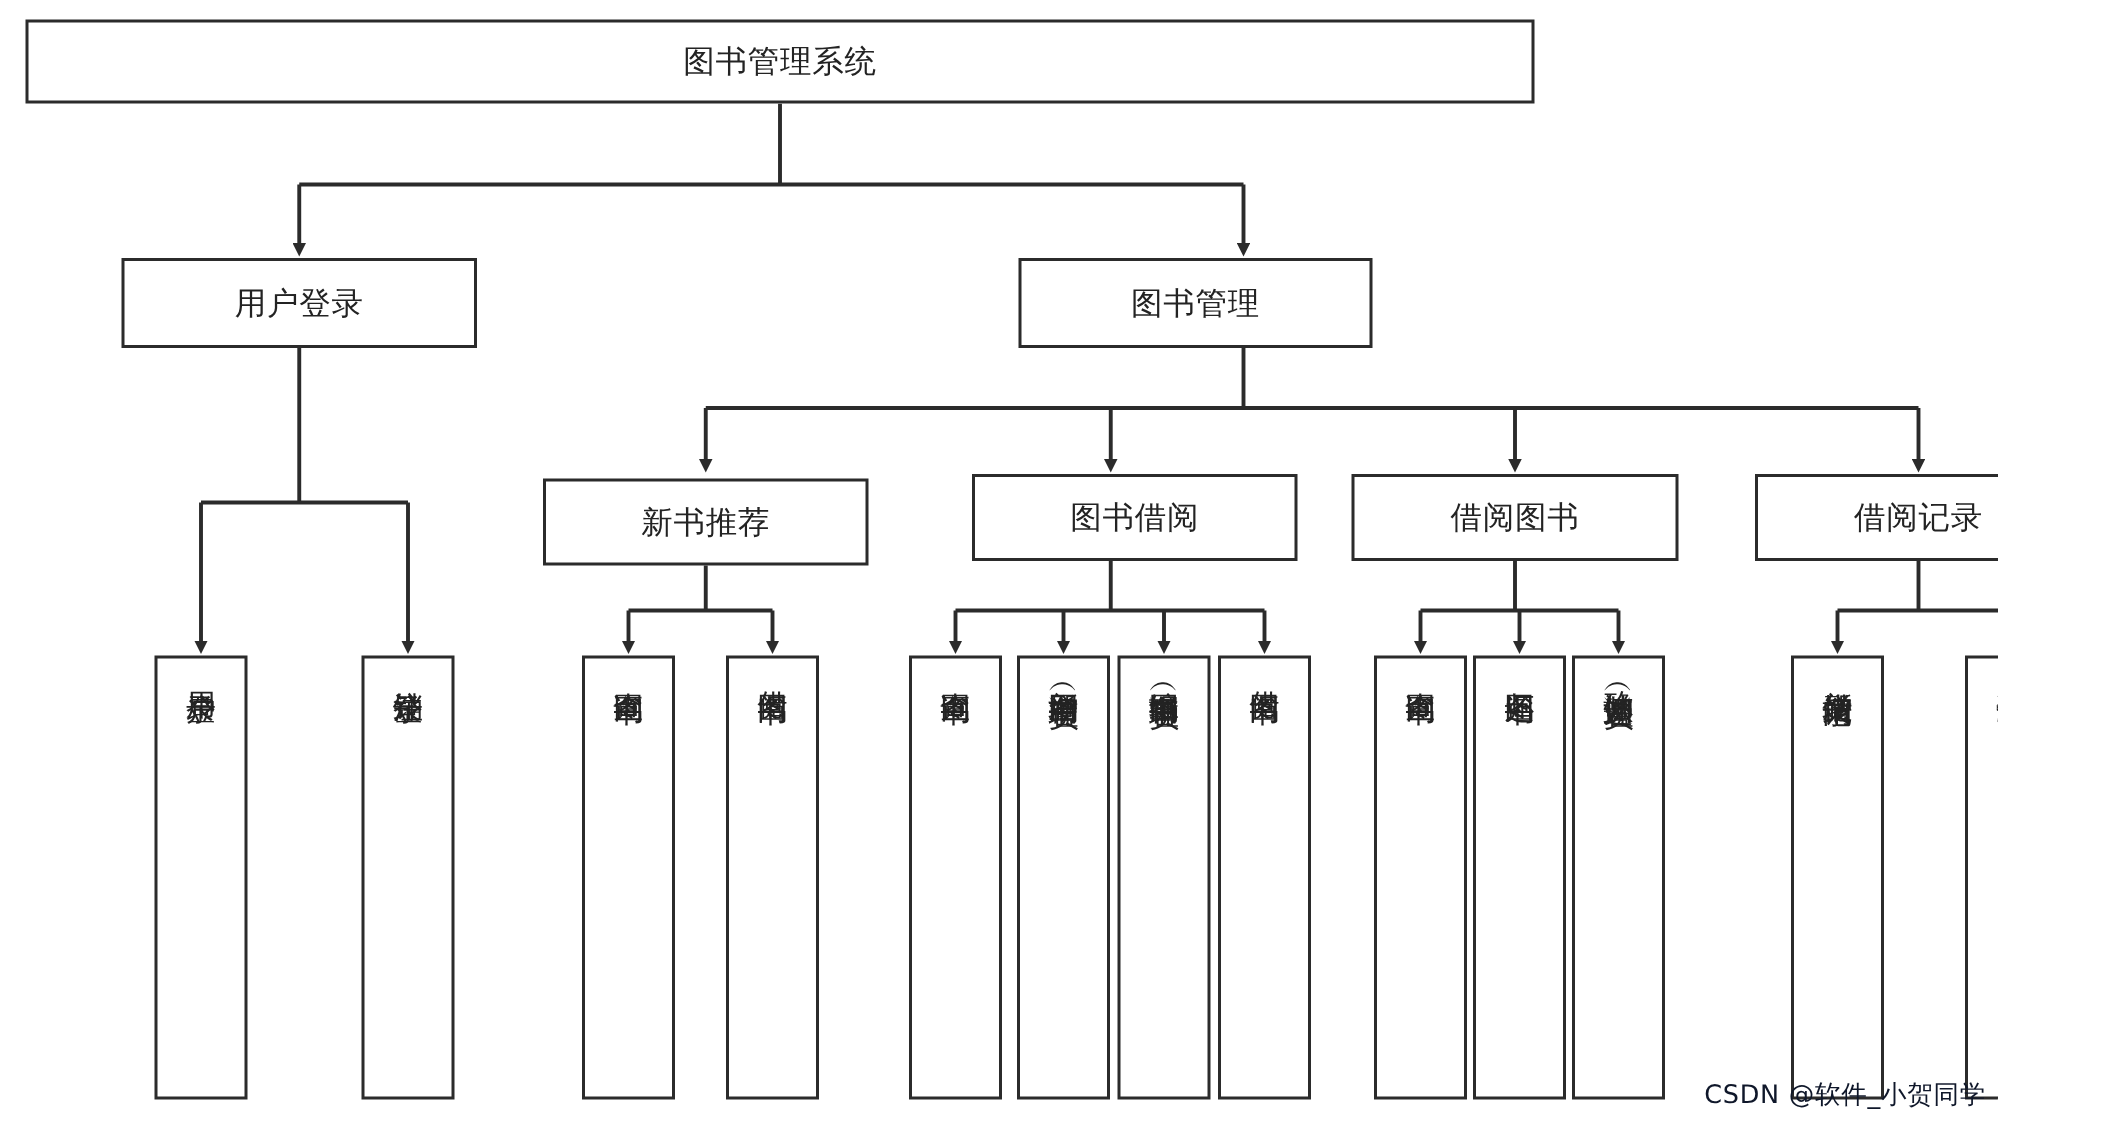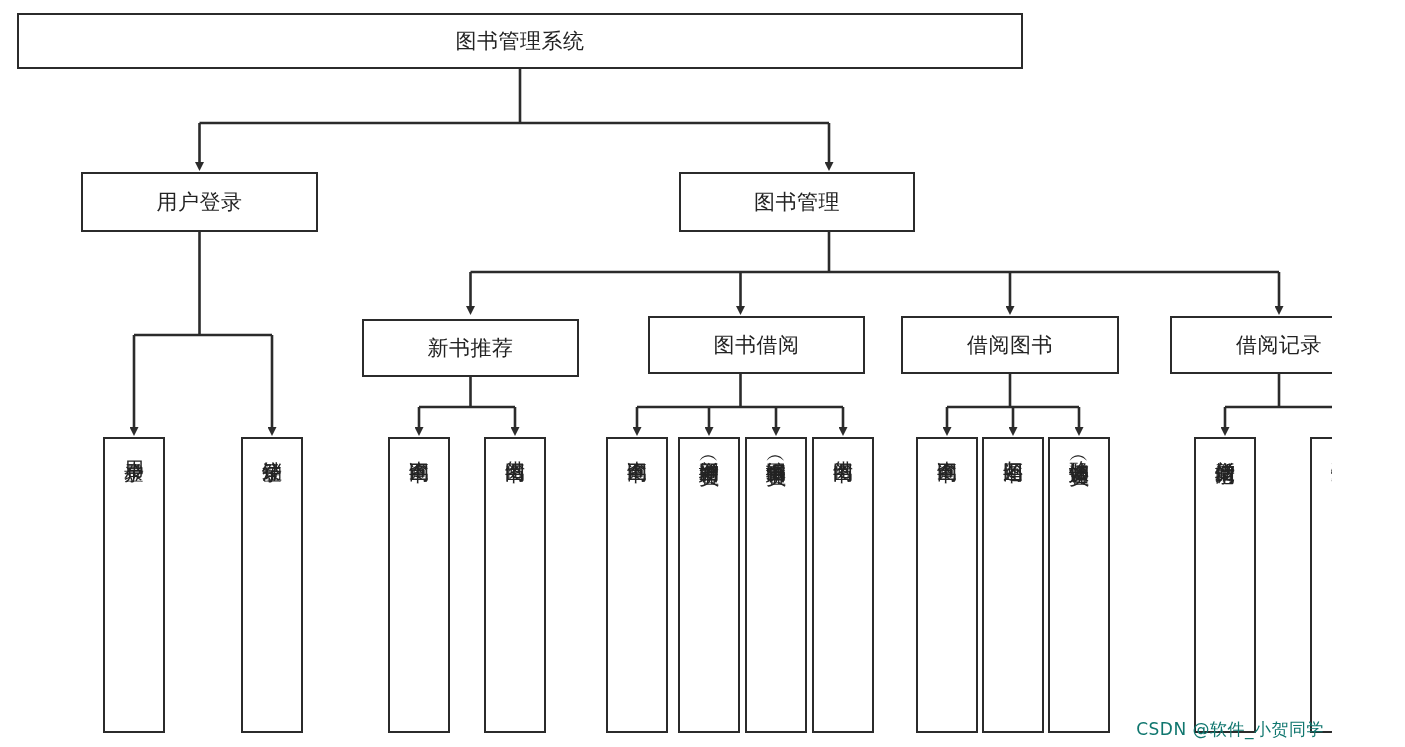--- a/index.html
+++ b/index.html
@@ -56,21 +56,21 @@
     line-height: 1.55;
     letter-spacing: 1px;
     white-space: nowrap;
     text-align: left;
   }
   #watermark {
     position: absolute;
     right: 8px;
     bottom: 6px;
     font-size: 17px;
-    color: #0f766e;
+    color: #0f172a;
     white-space: nowrap;
     letter-spacing: 0.5px;
   }
 </style>
 </head>
 <body>
 
 <div id="diagram-canvas">
 
   <svg id="edges-layer" viewBox="0 0 1405 747" width="1405" height="747" xmlns="http://www.w3.org/2000/svg">

